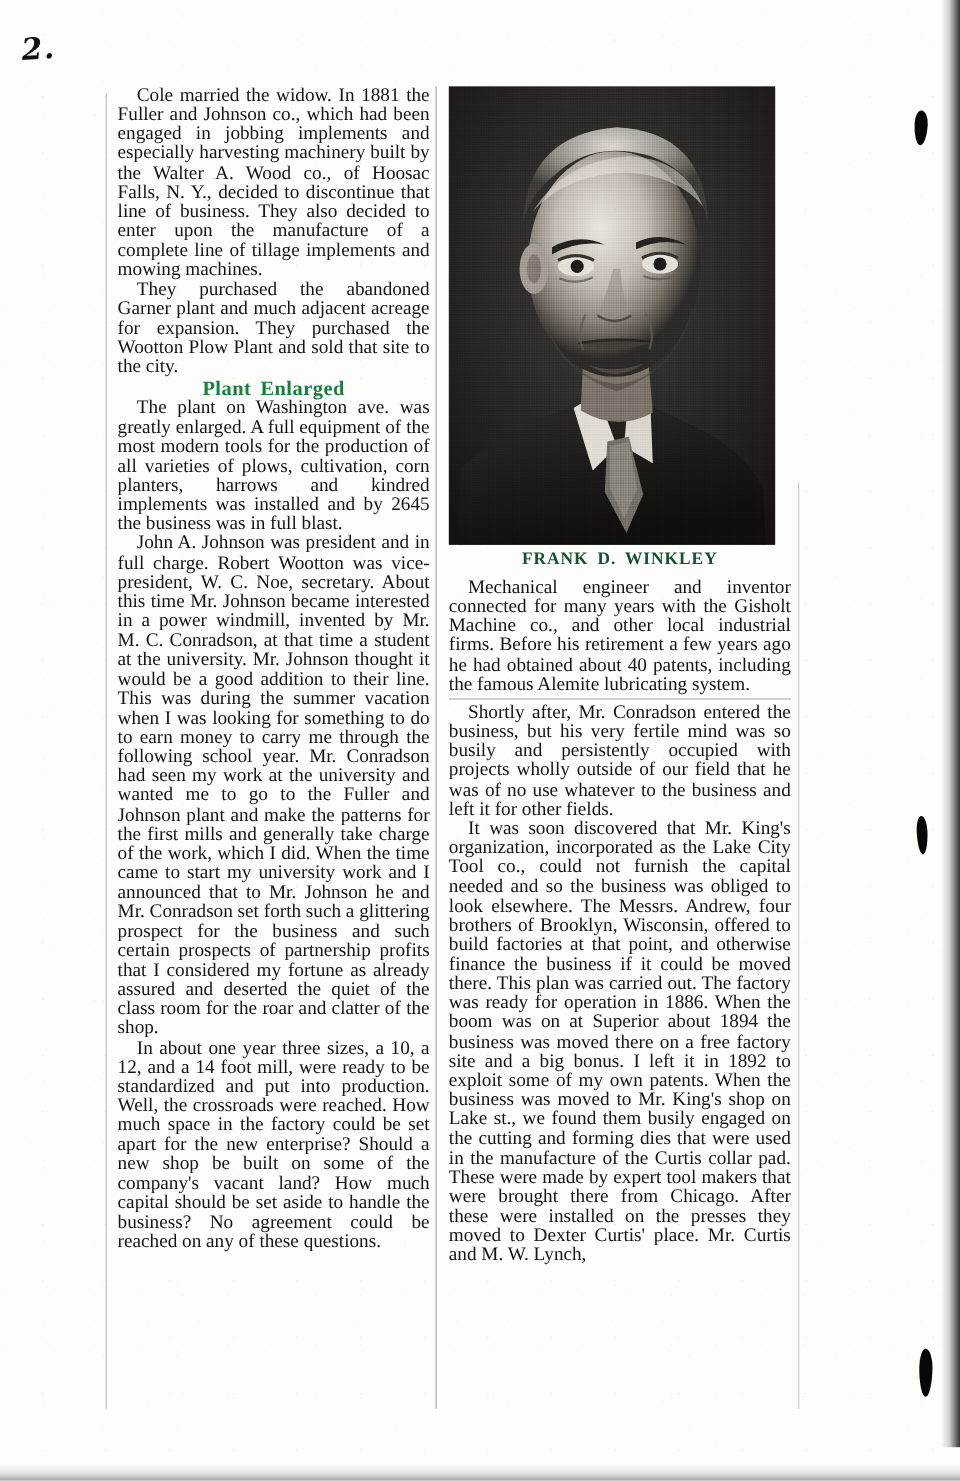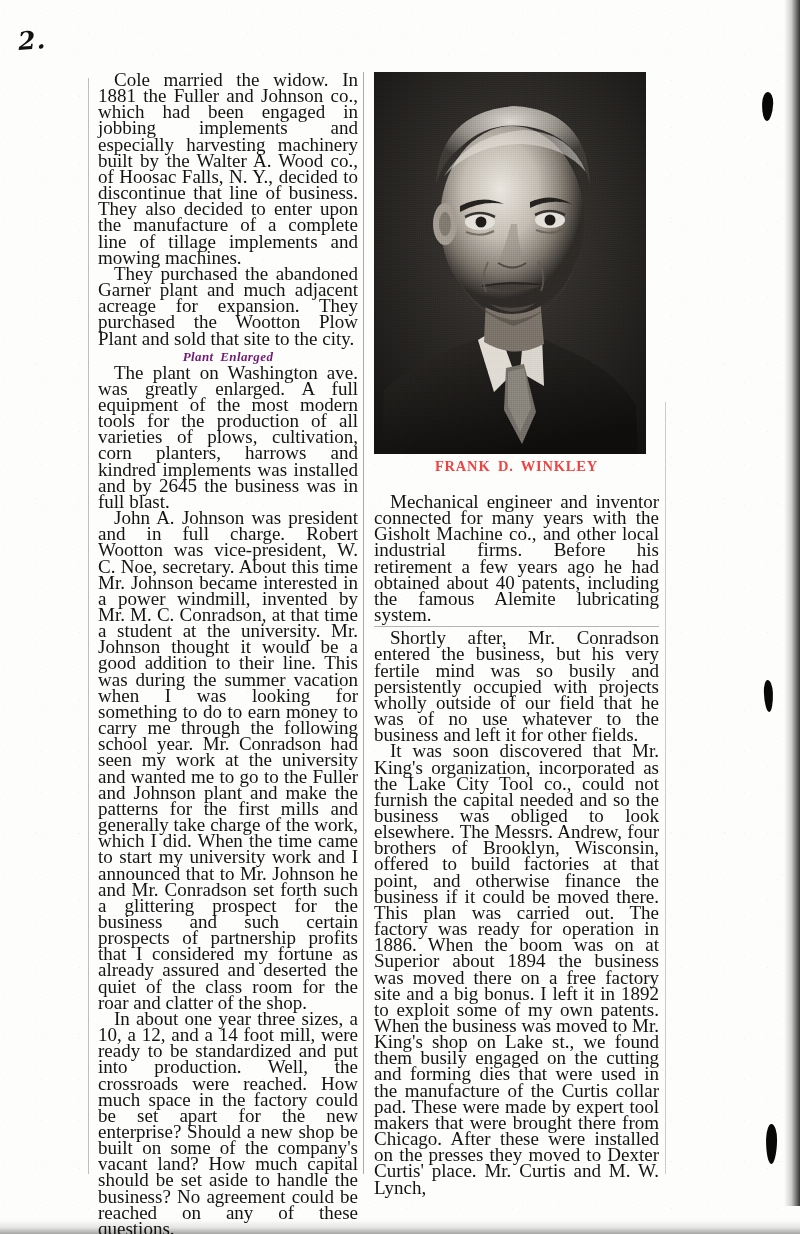--- a/index.html
+++ b/index.html
@@ -49,42 +49,41 @@
   #rule-mid    {left:275px; top:0px;  height:1102px;opacity:.75;}
   #rule-right  {left:577px; top:330px;height:772px; opacity:.45;}
 
   .col{position:absolute;top:0;}
   #col-left {left:10px; width:260px;}
   #col-right{left:286px;width:285px;}
 
   
   .para{
     font-family:"Liberation Serif", serif;
-    font-size:19px;
+    font-size:16px;
     line-height:16.15px;
     text-align:justify;
     text-justify:inter-word;
     color:#141414;
     margin:0;
     text-indent:16px;
     -webkit-font-smoothing:none;
   }
   .para + .para{margin-top:0px;}
 
   .subhead{
     font-family:"Liberation Serif", serif;
-    font-size:13px;
+    font-size:17px;
     font-weight:bold;
     text-align:center;
-    color:#701a75;
+    color:#15803d;
     line-height:17px;
     letter-spacing:.4px;
     margin:1px 0 0 0;
     word-spacing:3px;
-    font-style:italic;
   }
 
   
   #photo-wrap{position:relative;width:272px;height:382px;margin:0 0 3px 0;}
   #photo{
     position:absolute;inset:0;
     background:#1a1a1a;
     overflow:hidden;
   }
   
@@ -97,22 +96,22 @@
   }
   #portrait-svg{position:absolute;inset:0;width:100%;height:100%;display:block;}
 
   .caption-name{
     font-family:"Liberation Serif", serif;
     font-weight:bold;
     font-size:14.5px;
     text-align:center;
     letter-spacing:.8px;
     word-spacing:3px;
-    color:#ef4444;
-    margin:4px 0 19px 0;
+    color:#14532d;
+    margin:4px 0 7px 0;
   }
 
   .hrule{
     height:1px;background:#b4b4b4;
     margin:3px 0 3px 0;
     width:100%;
   }
 
   
   .ink-mark{

